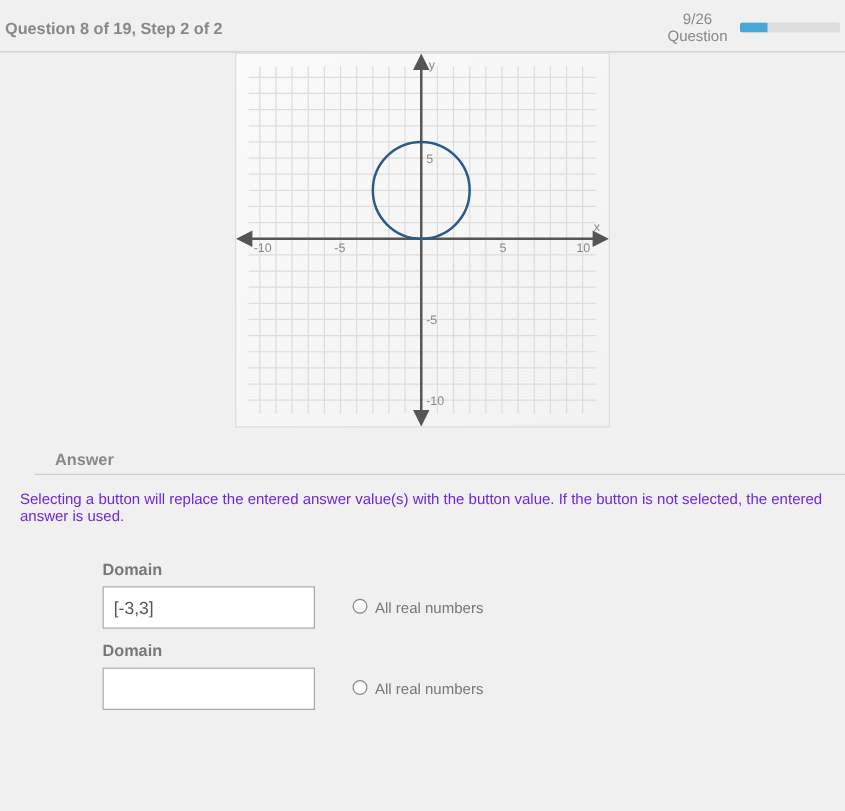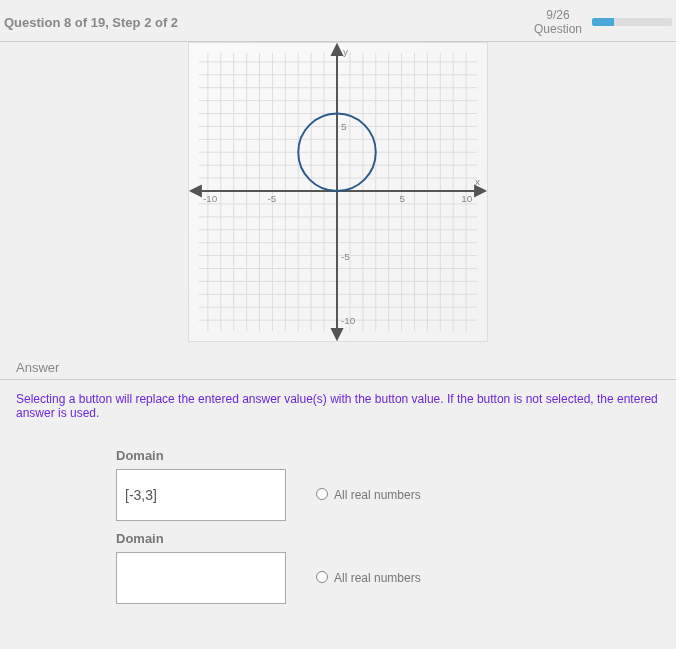--- a/index.html
+++ b/index.html
@@ -44,48 +44,49 @@
       display: flex;
       justify-content: center;
       padding: 0 0 10px;
     }
     svg.graph {
       background: linear-gradient(135deg, #fafafa, #f2f2f2);
       border: 1px solid #ddd;
     }
     .answer-header {
       font-size: 13px;
-      font-weight: normal;
+      font-weight: bold;
       color: #888;
       padding: 8px 16px 4px;
       border-bottom: 1px solid #ccc;
+      margin-left: 28px;
     }
     .instructions {
       font-size: 12px;
       color: #6d28d9;
       padding: 12px 16px 18px;
     }
     .form-area {
-      padding: 0 0 0 116px;
+      padding: 0 0 0 82px;
     }
     .field-label {
       font-size: 13px;
       font-weight: bold;
       color: #777;
       margin-bottom: 6px;
       margin-top: 10px;
     }
     .field-row {
       display: flex;
       align-items: center;
       gap: 30px;
     }
     .text-input {
       width: 170px;
-      height: 52px;
+      height: 34px;
       border: 1px solid #aaa;
       background: #fff;
       padding: 4px 8px;
       font-size: 14px;
       color: #555;
     }
     .radio-wrap {
       display: flex;
       align-items: flex-start;
       gap: 6px;

